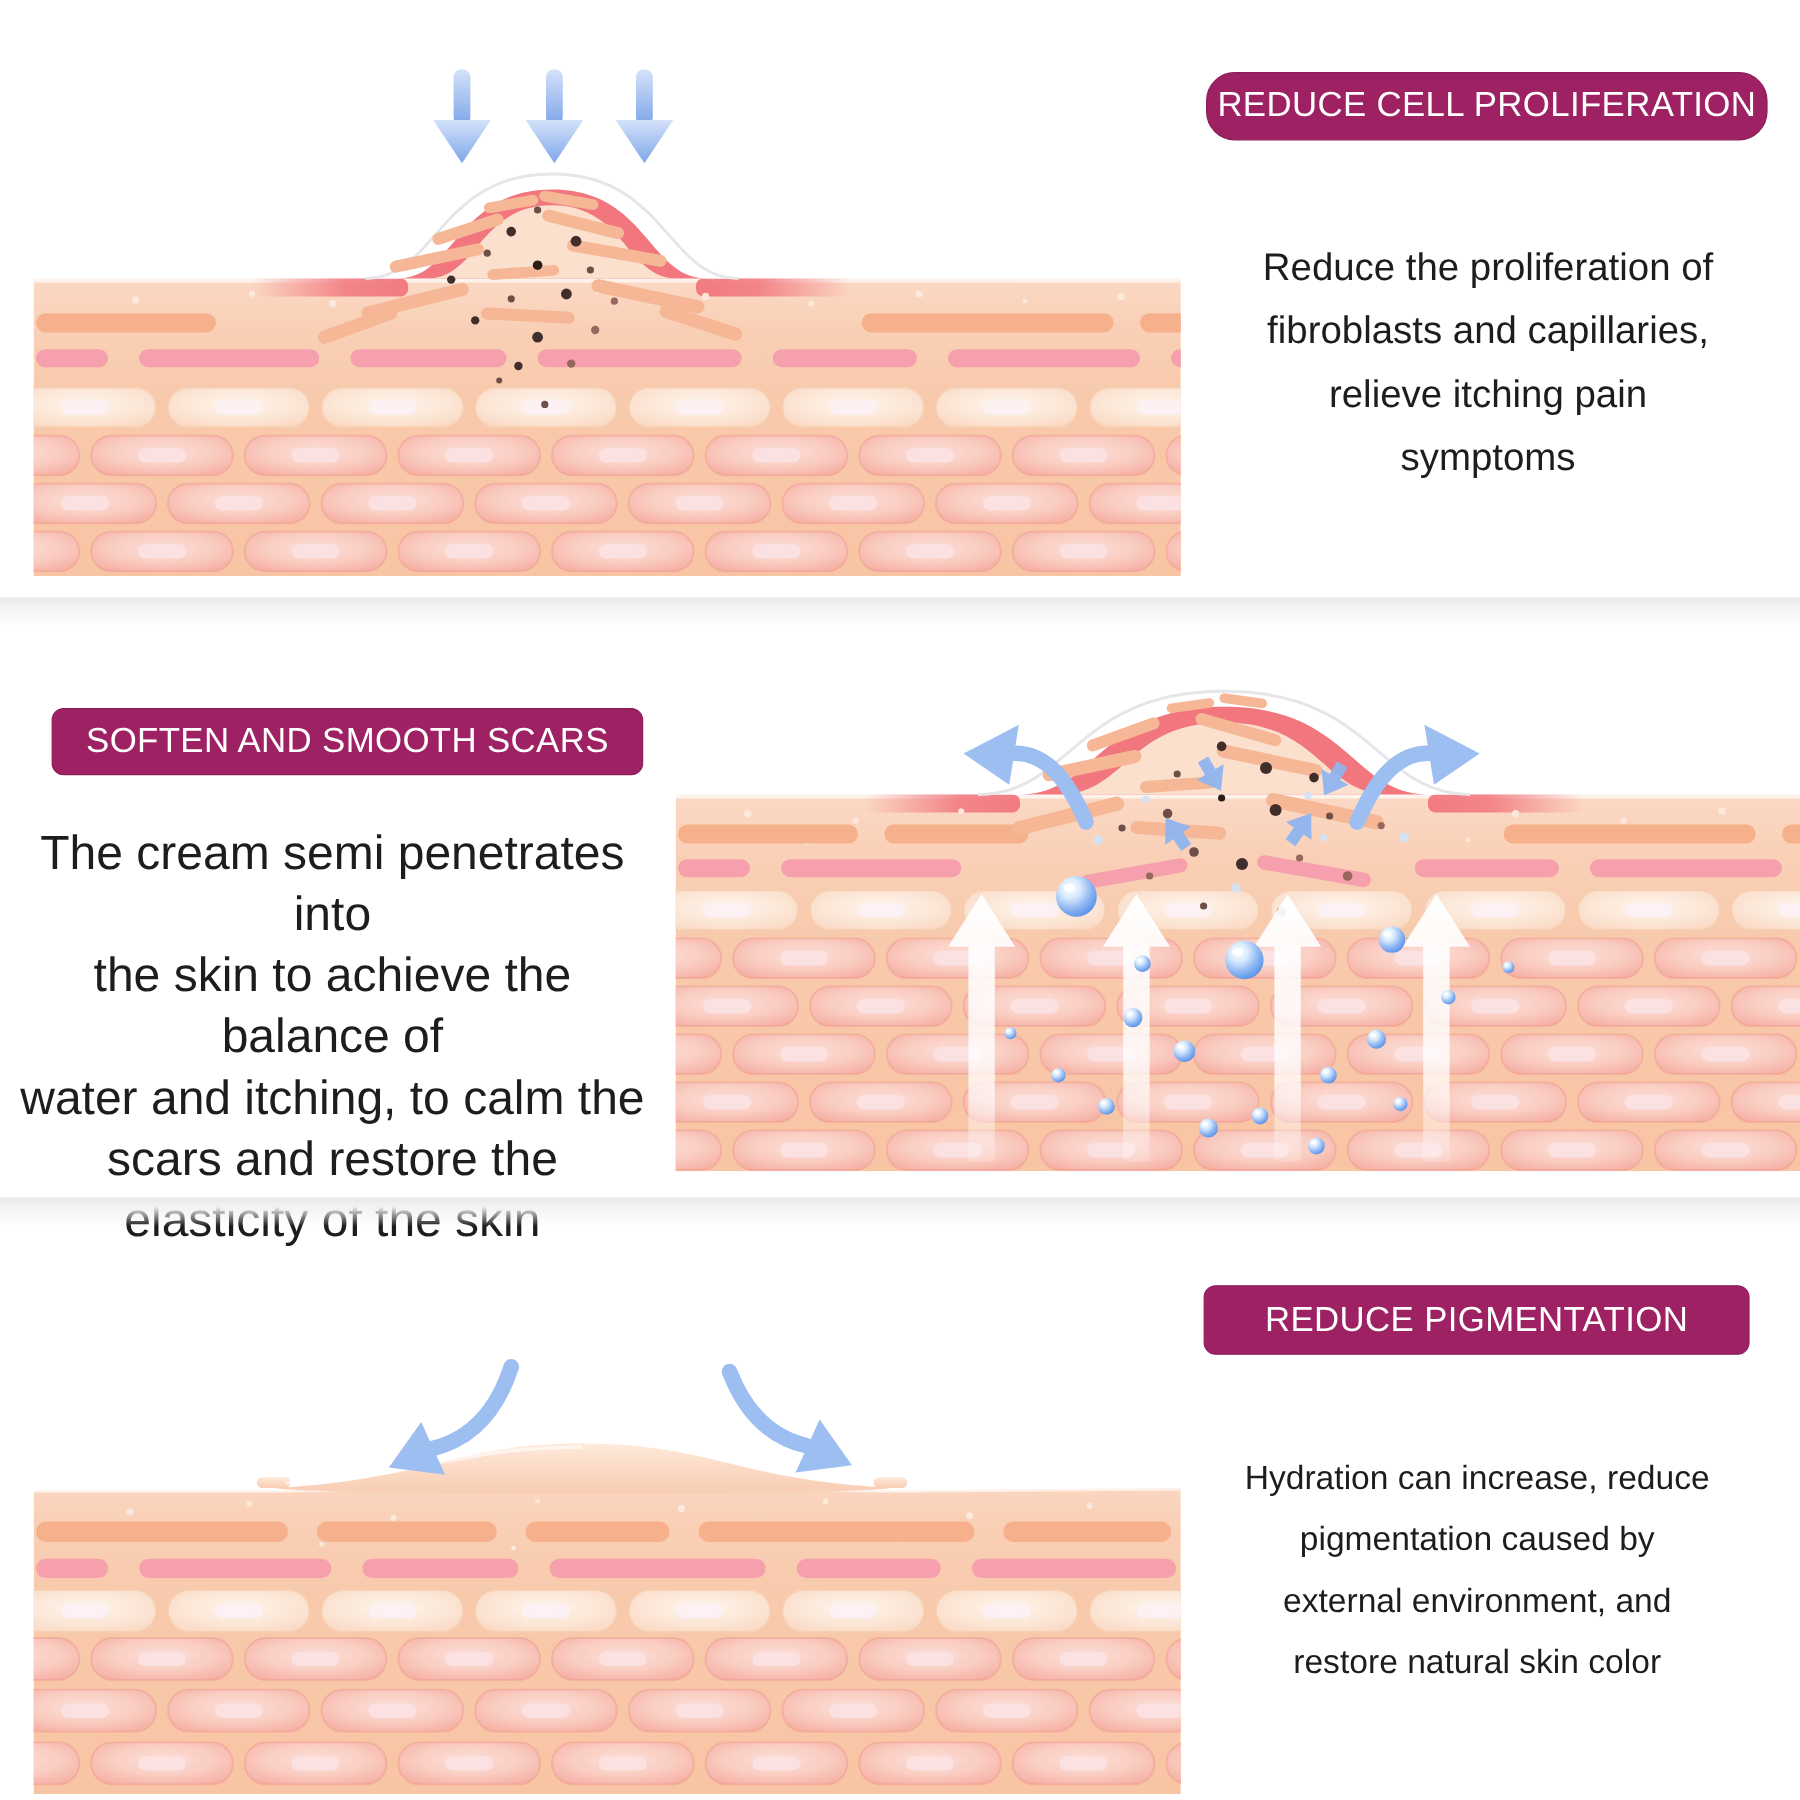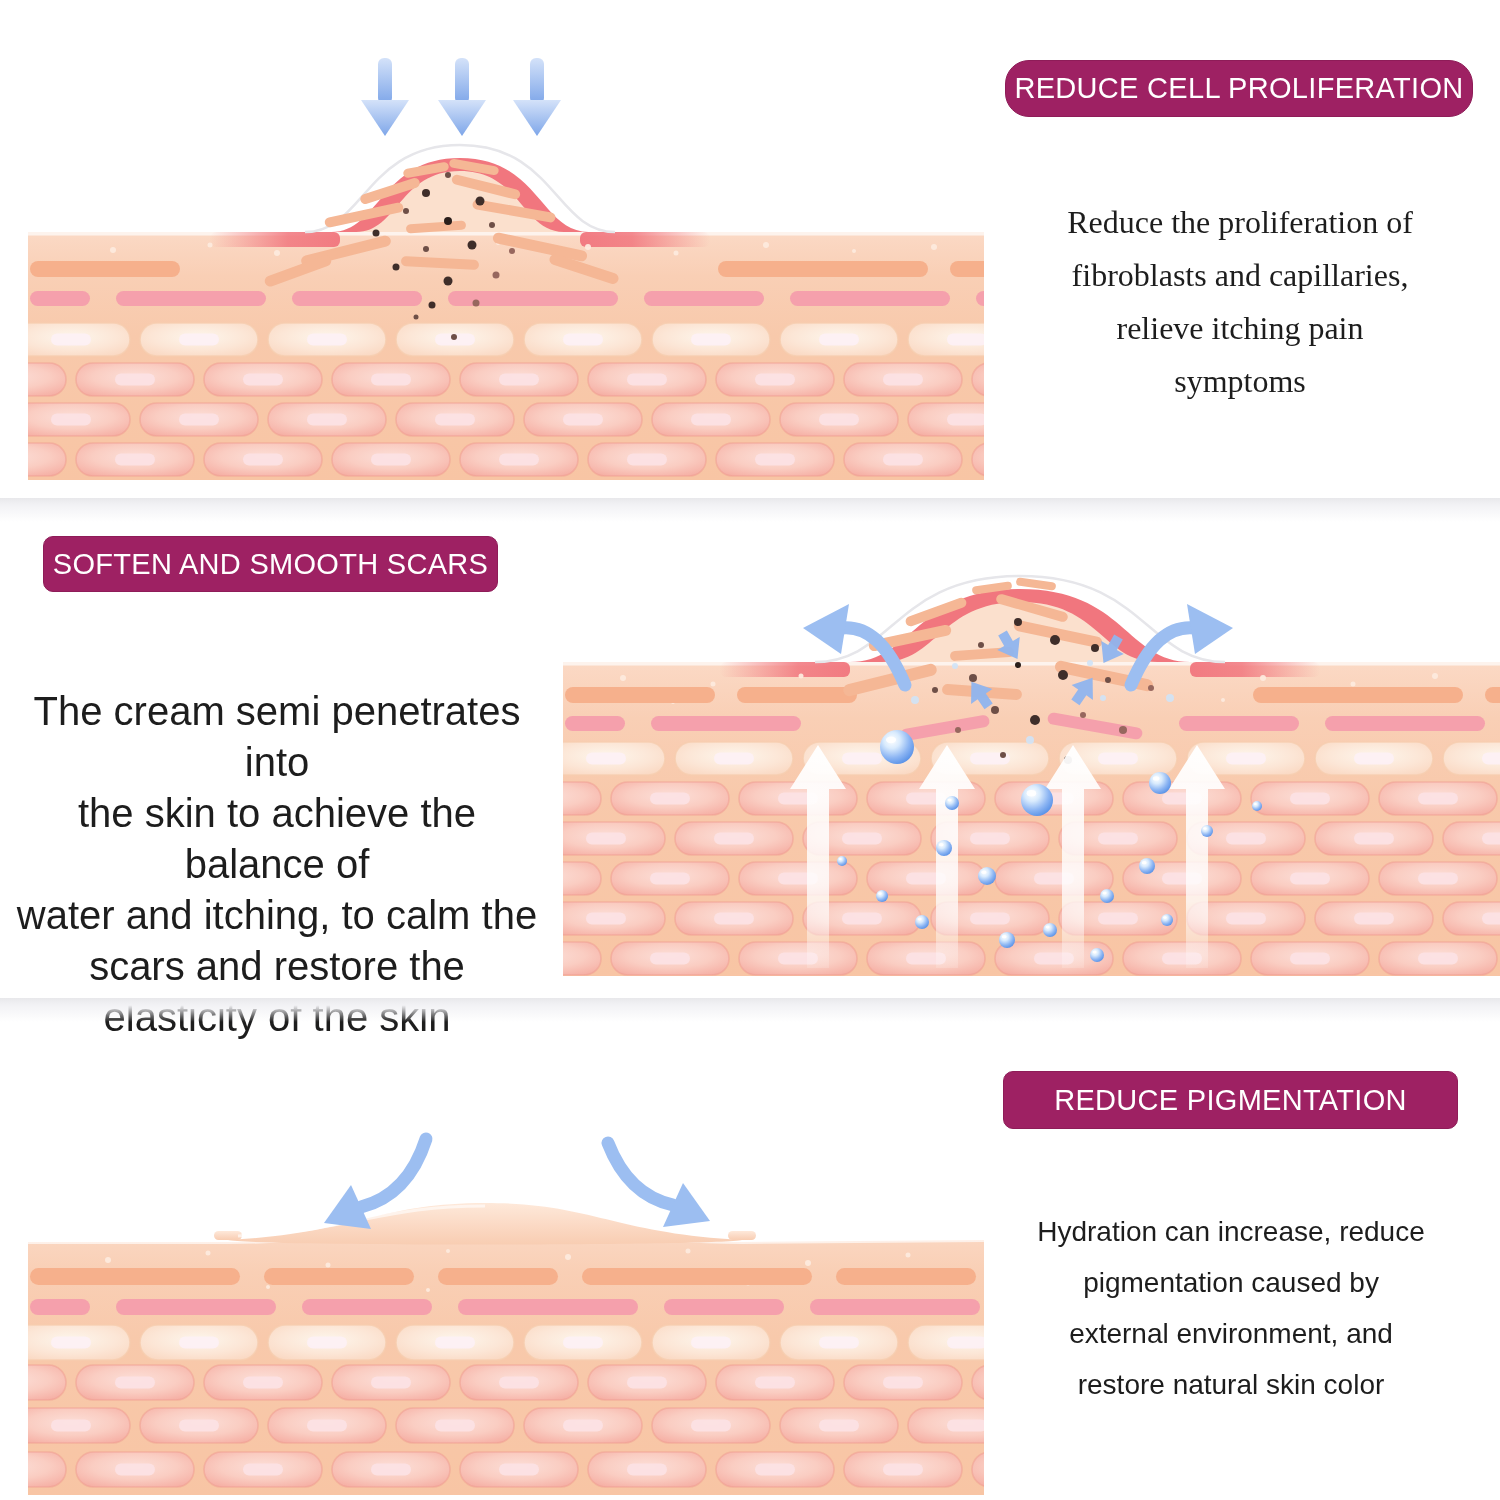--- a/index.html
+++ b/index.html
@@ -2,25 +2,25 @@
 <html><head>
 <meta charset="utf-8">
 <style>
   html,body{margin:0;padding:0;}
   body{width:1500px;height:1500px;position:relative;background:#ffffff;
        font-family:"Liberation Sans",sans-serif;overflow:hidden;}
   .badge{position:absolute;display:flex;align-items:center;justify-content:center;
          color:#fff;font-size:29px;letter-spacing:.3px;border-radius:10px;
          border:1px solid #8e1c58;box-sizing:border-box;}
   .para{position:absolute;text-align:center;white-space:pre-line;color:#1d1d1d;}
-  #para1{left:995px;top:196px;width:490px;font-size:32px;line-height:53px;font-family:Liberation Serif, serif;}
+  #para1{left:995px;top:196px;width:490px;font-size:32px;line-height:53px;}
   #para2{left:8px;top:686px;width:538px;font-size:40px;line-height:51px;}
   #para3{left:985px;top:1206px;width:492px;font-size:28px;line-height:51px;}
   #badge1{left:1005px;top:60px;width:468px;height:57px;}
-  #badge2{left:43px;top:536px;width:455px;height:56px;}
+  #badge2{left:43px;top:590px;width:493px;height:56px;}
   #badge3{left:1003px;top:1055px;width:455px;height:58px;margin-top:16px;}
   .divider{position:absolute;left:0;width:1500px;height:24px;}
   #div1{top:498px;} #div2{top:998px;}
   .illo{position:absolute;}
   #illo1{left:28px;top:55px;}
   #illo2{left:563px;top:570px;}
   #illo3{left:28px;top:1125px;}
 </style>
 </head>
 <body>

